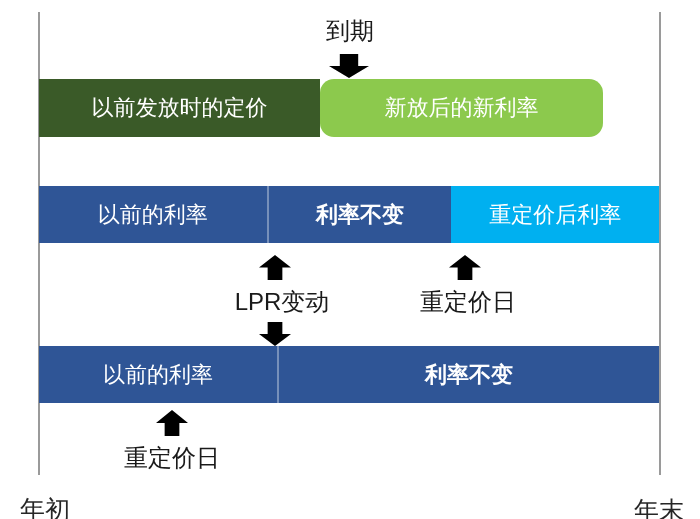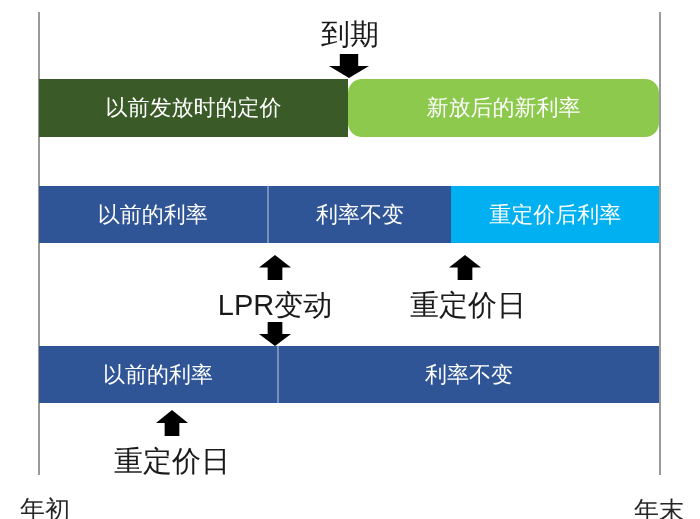--- a/index.html
+++ b/index.html
@@ -7,55 +7,55 @@
     position:relative;width:700px;height:519px;background:#ffffff;overflow:hidden;
     font-family:"Liberation Sans","DejaVu Sans",sans-serif;
   }
   .abs{position:absolute;box-sizing:border-box;}
   .guide-line{width:2px;background:#9a9a9a;}
   .bar{display:flex;flex-direction:row;align-items:stretch;}
   .seg{
     display:flex;align-items:center;justify-content:center;
     color:#ffffff;font-size:22px;box-sizing:border-box;white-space:nowrap;
   }
-  .seg.divider-left{border-left:2px solid rgba(255,255,255,0.35);}
+  .seg.divider-left{border-left:2px solid rgba(255,255,255,0.35);font-weight:bold;}
   .note{
-    color:#1a1a1a;font-size:29px;text-align:center;white-space:nowrap;
+    color:#1a1a1a;font-size:24px;text-align:center;white-space:nowrap;
   }
   .corner{
     color:#262626;font-size:25px;white-space:nowrap;
   }
   .block-arrow{background:#000000;}
   .block-up{clip-path:polygon(50% 0%,100% 50%,73% 50%,73% 100%,27% 100%,27% 50%,0% 50%);}
   .block-down{clip-path:polygon(50% 100%,100% 50%,73% 50%,73% 0%,27% 0%,27% 50%,0% 50%);}
 </style>
 </head>
 <body>
 
 <div id="canvas">
 
   <div class="abs guide-line" style="left:38px;top:12px;height:463px;"></div>
   <div class="abs guide-line" style="left:659px;top:12px;height:463px;"></div>
 
   <div class="abs note" style="left:290px;top:15px;width:120px;">到期</div>
   <div class="abs block-arrow block-down" style="left:329px;top:54px;width:40px;height:24px;"></div>
 
-  <div class="abs bar" style="left:39px;top:79px;width:620px;height:58px;">
+  <div class="abs bar" style="left:39px;top:79px;width:564px;height:58px;">
     <div class="seg" style="width:309px;background:#3a5a28;">以前发放时的定价</div>
     <div class="seg" style="width:311px;background:#8cc94d;border-radius:14px;">新放后的新利率</div>
   </div>
 
   <div class="abs bar" style="left:39px;top:186px;width:620px;height:57px;">
     <div class="seg" style="width:238px;background:#2f5596;">以前的利率</div>
     <div class="seg divider-left" style="width:193px;background:#2f5596;">利率不变</div>
     <div class="seg" style="width:217px;background:#00b0f0;">重定价后利率</div>
   </div>
 
   <div class="abs block-arrow block-up" style="left:259px;top:255px;width:32px;height:25px;"></div>
-  <div class="abs note" style="left:215px;top:286px;width:120px;">LPR变动</div>
+  <div class="abs note" style="left:222px;top:286px;width:120px;">LPR变动</div>
   <div class="abs block-arrow block-down" style="left:259px;top:322px;width:32px;height:24px;"></div>
 
   <div class="abs block-arrow block-up" style="left:449px;top:255px;width:32px;height:25px;"></div>
   <div class="abs note" style="left:408px;top:286px;width:120px;">重定价日</div>
 
   <div class="abs bar" style="left:39px;top:346px;width:620px;height:57px;">
     <div class="seg" style="width:238px;background:#2f5596;">以前的利率</div>
     <div class="seg divider-left" style="width:382px;background:#2f5596;">利率不变</div>
   </div>
 

